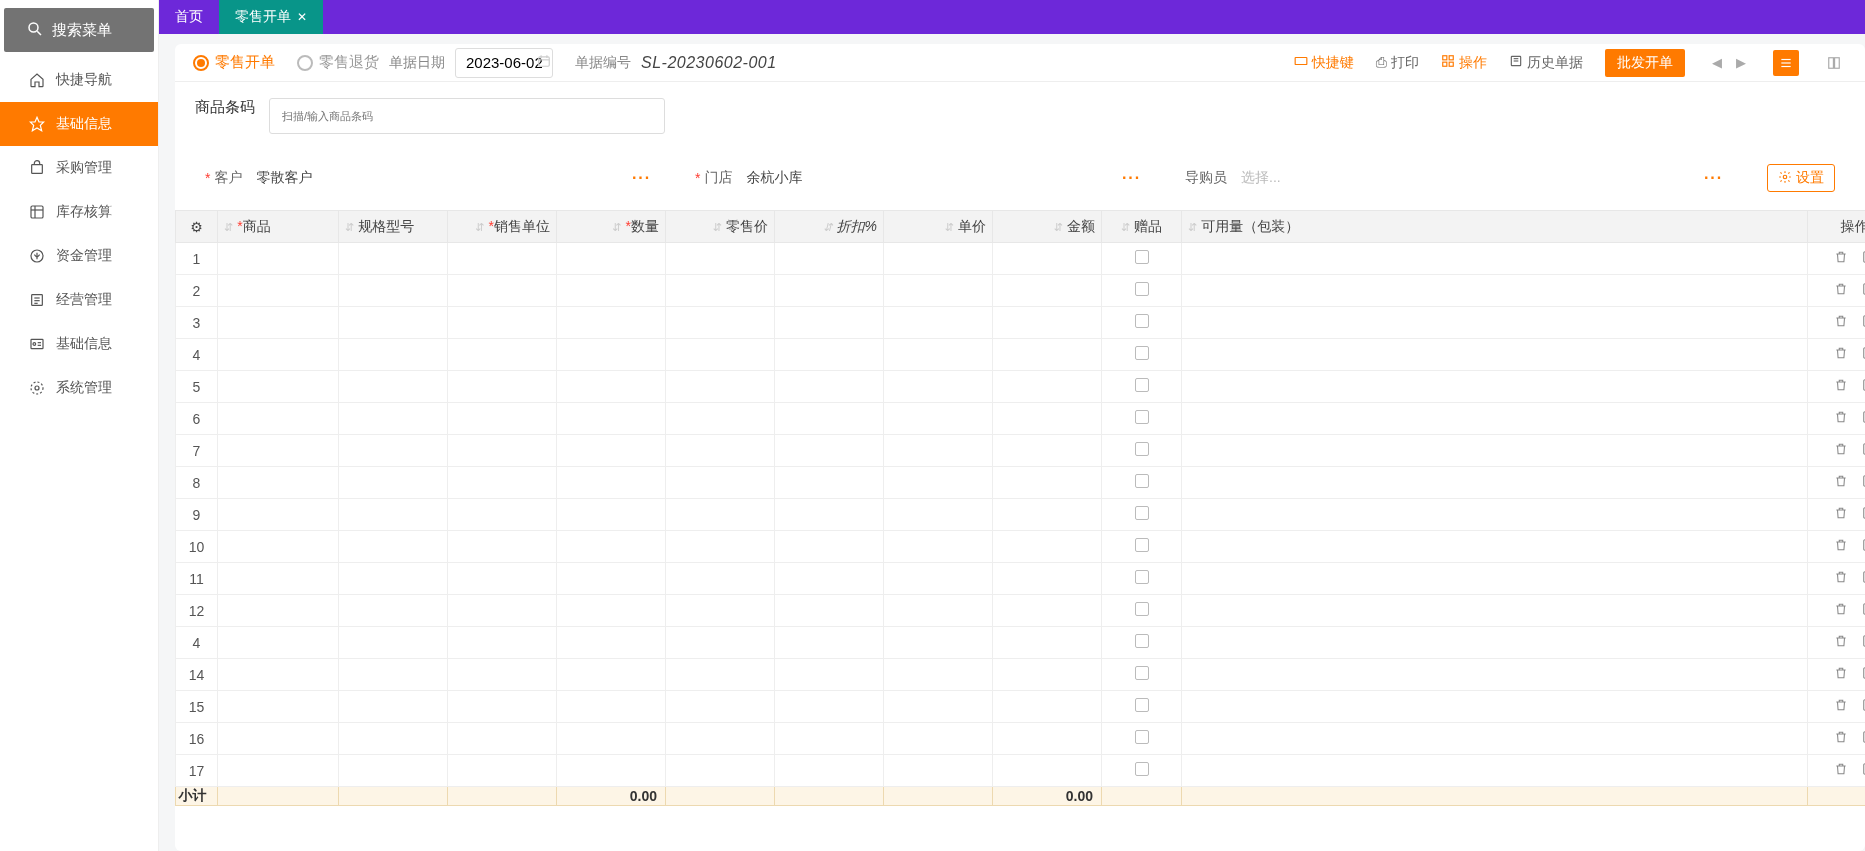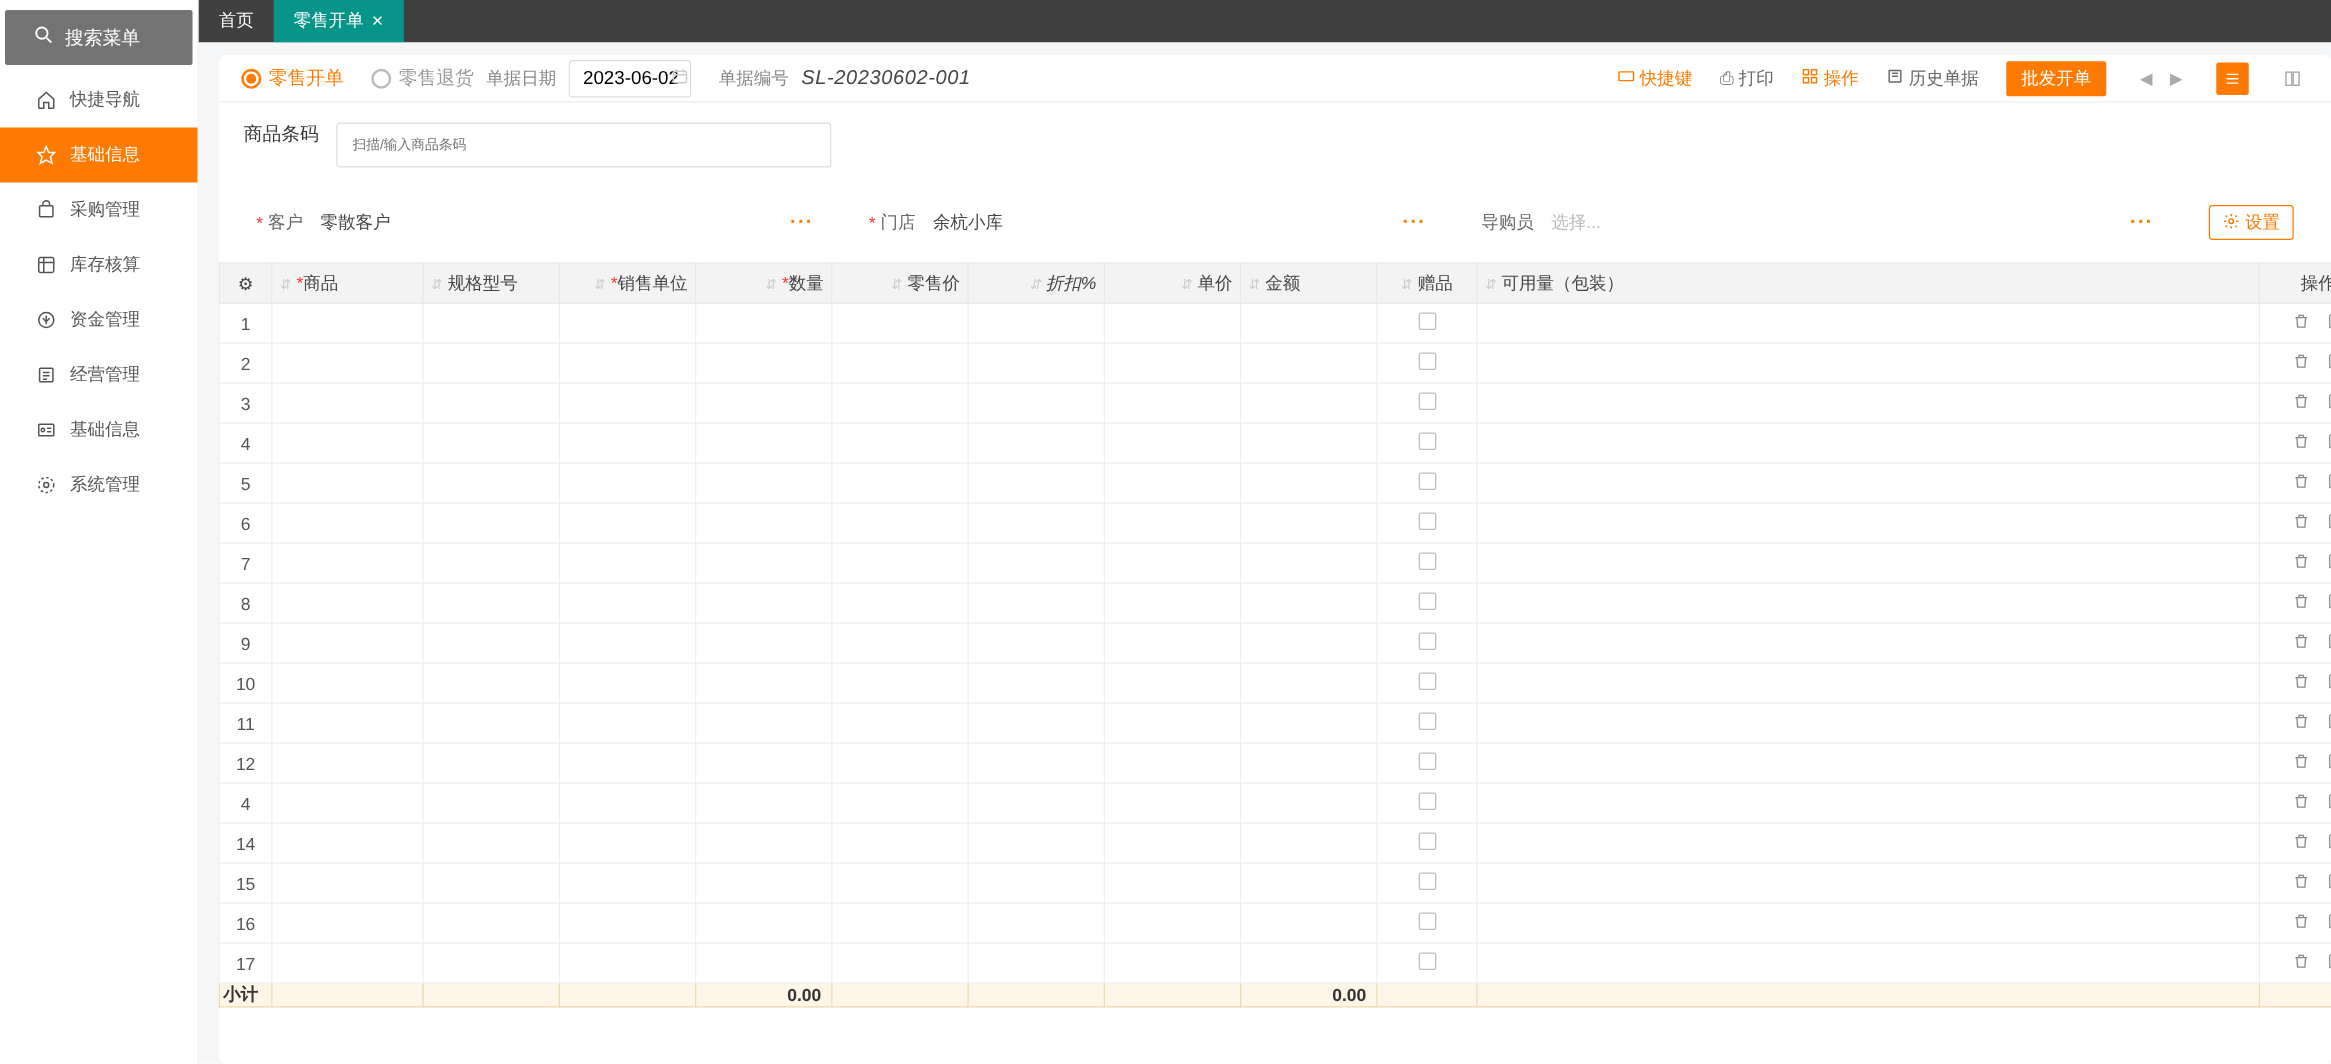--- a/index.html
+++ b/index.html
@@ -39,21 +39,21 @@
       align-items: center;
       padding-left: 28px;
       color: #555;
       cursor: pointer;
     }
     .sidebar-item.active { background: #ff7a00; color: #fff; }
     .sidebar-item .icon { margin-right: 10px; width: 18px; display: inline-flex; justify-content:center;}
     .main { flex: 1; display: flex; flex-direction: column; min-width: 0; }
     .tabs-bar {
       height: 34px;
-      background: #404040;
+      background: #6d28d9;
       display: flex;
       align-items: stretch;
       padding-left: 0;
     }
     .tab {
       color: #fff;
       padding: 0 16px;
       display: flex;
       align-items: center;
       font-size: 14px;
@@ -414,21 +414,21 @@
               <thead>
                 <tr>
                   <th><span>⚙</span></th>
                   <th class="th-left"><span class="sort-ico">⇵</span><span class="th-req">*</span><span>商品</span></th>
                   <th class="th-left"><span class="sort-ico">⇵</span><span>规格型号</span></th>
                   <th style="text-align:right;"><span class="sort-ico">⇵</span><span class="th-req">*</span><span>销售单位</span></th>
                   <th style="text-align:right;"><span class="sort-ico">⇵</span><span class="th-req">*</span><span>数量</span></th>
                   <th style="text-align:right;"><span class="sort-ico">⇵</span><span>零售价</span></th>
                   <th style="text-align:right;font-style:italic;"><span class="sort-ico">⇵</span><span>折扣%</span></th>
                   <th style="text-align:right;"><span class="sort-ico">⇵</span><span>单价</span></th>
-                  <th style="text-align:left;font-family:Liberation Serif, serif;"><span class="sort-ico">⇵</span><span>金额</span></th>
+                  <th style="text-align:right;font-family:Liberation Serif, serif;"><span class="sort-ico">⇵</span><span>金额</span></th>
                   <th><span class="sort-ico">⇵</span><span>赠品</span></th>
                   <th class="th-left"><span class="sort-ico">⇵</span><span>可用量（包装）</span></th>
                   <th><span>操作</span></th>
                 </tr>
               </thead>
               <tbody id="table-body">
                   <tr>
                     <td>1</td>
                     <td></td>
                     <td></td>

